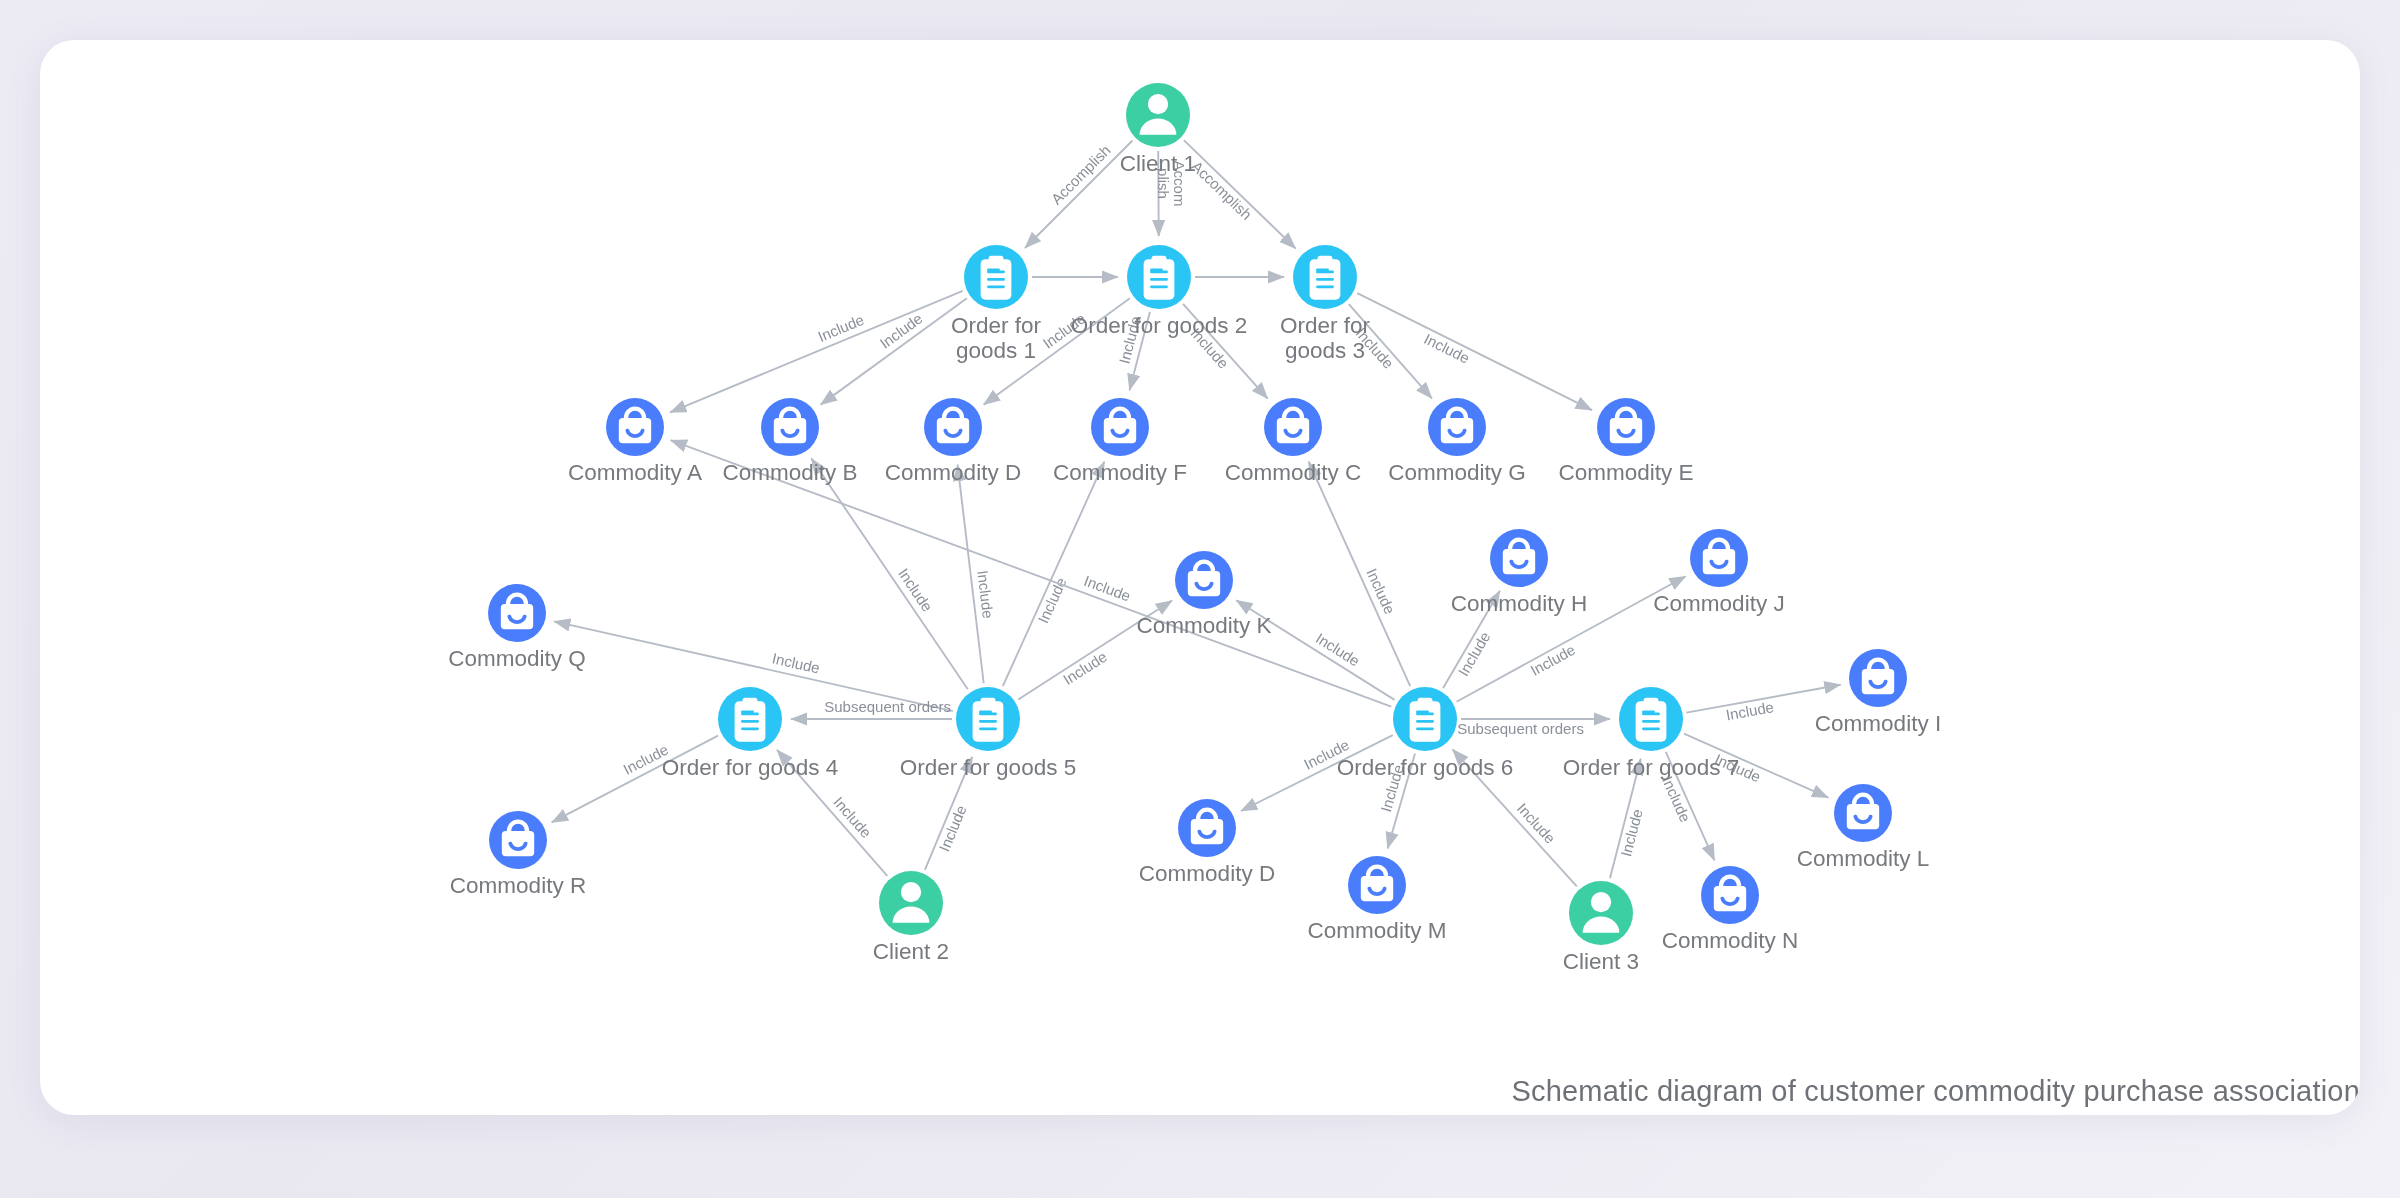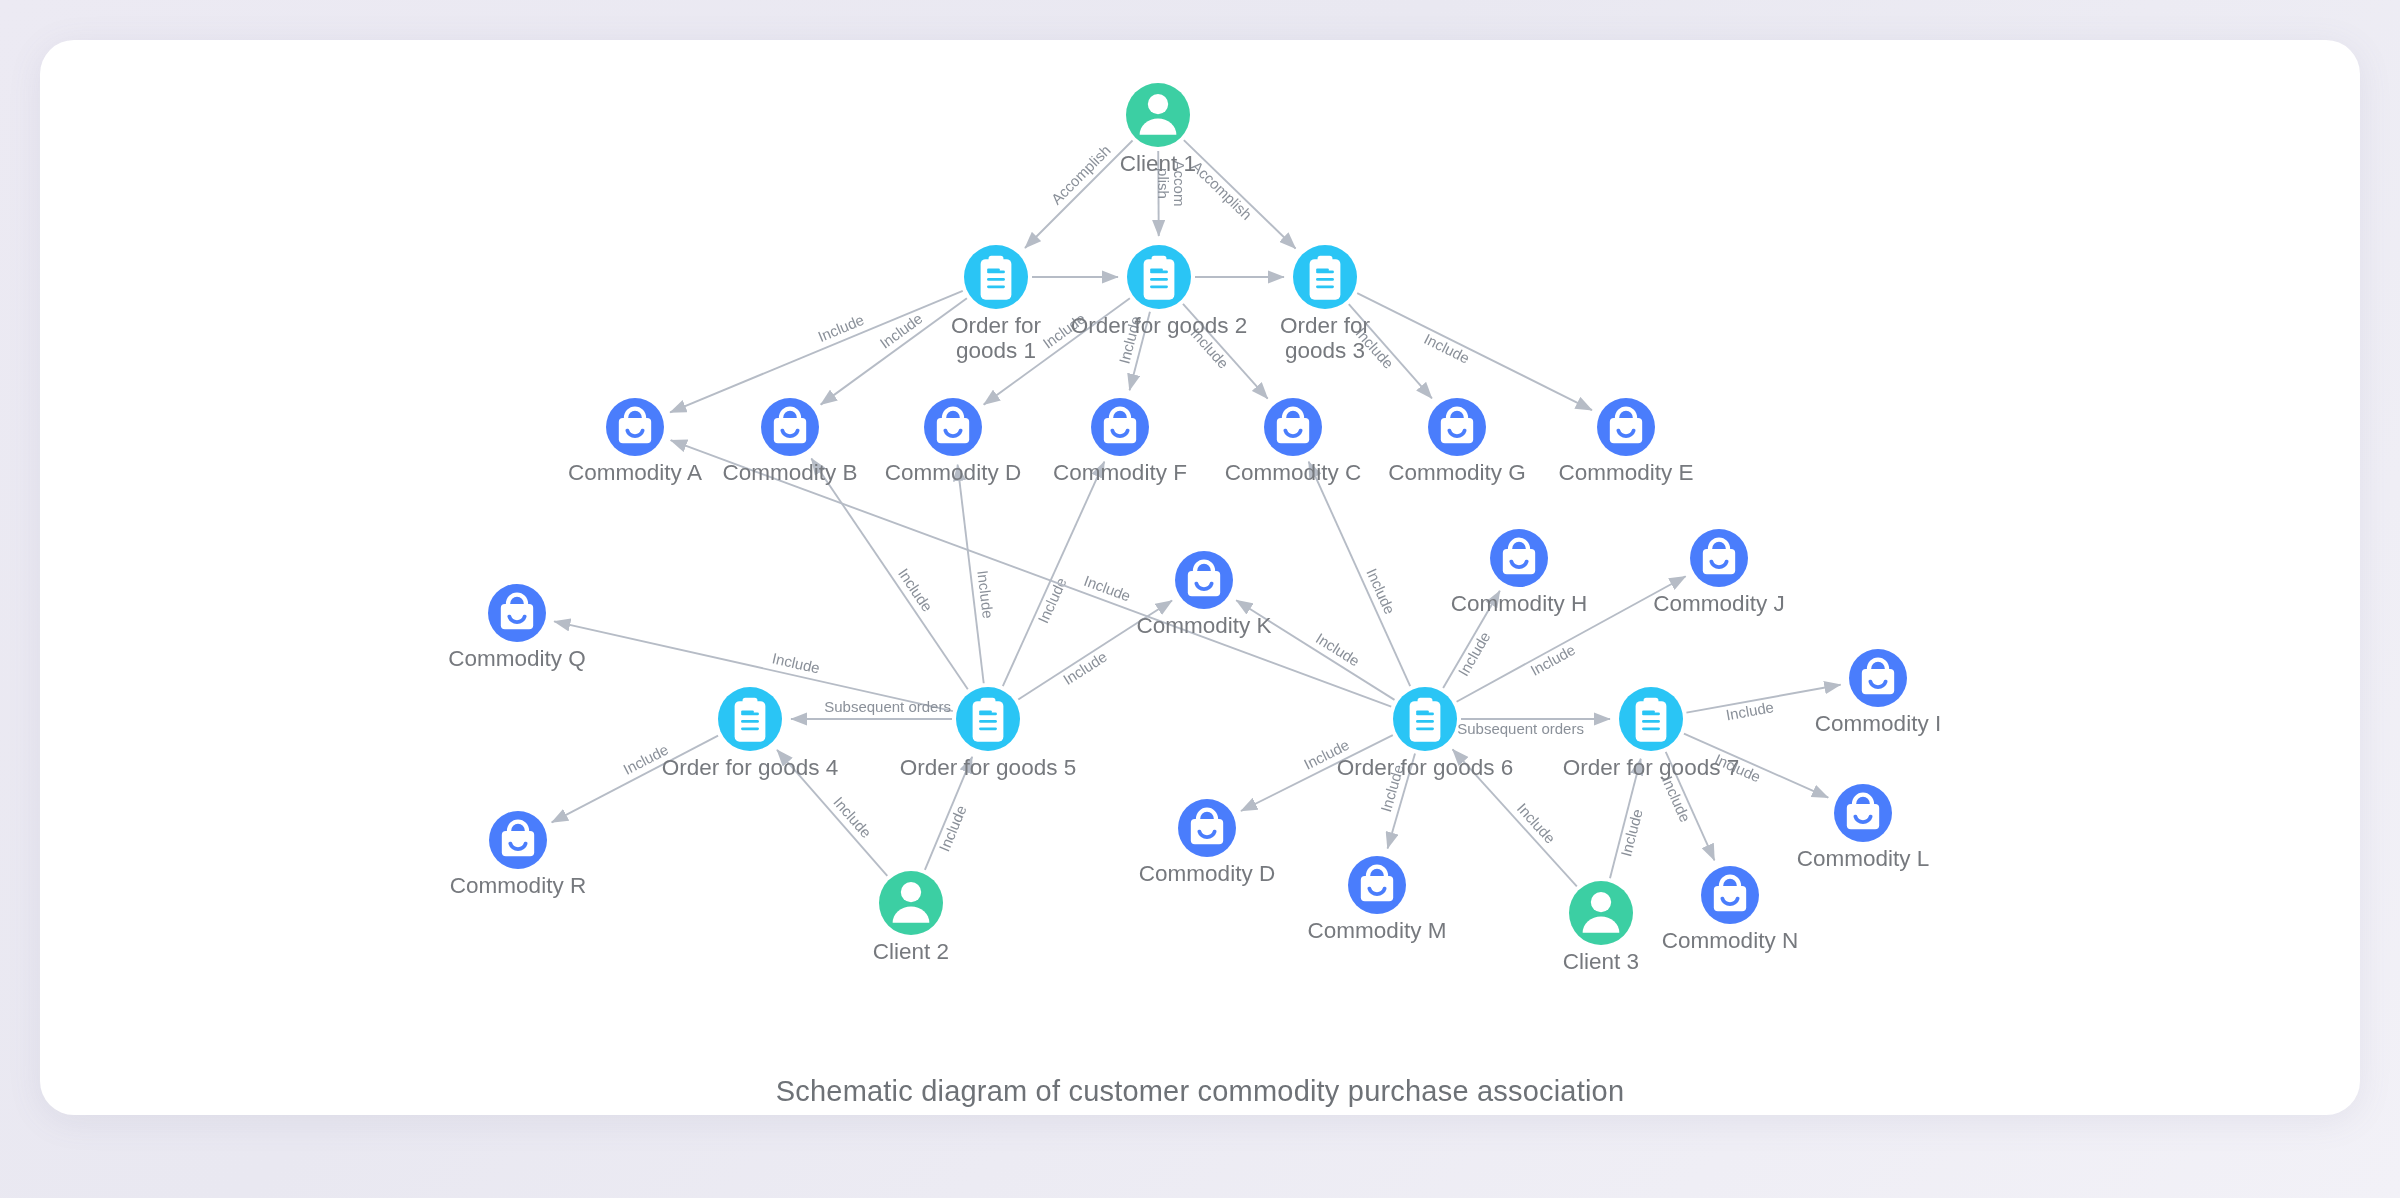--- a/index.html
+++ b/index.html
@@ -52,21 +52,21 @@
   }
   .node-circle-client { fill: #3ccfa3; }
   .node-circle-order  { fill: #2ac5f5; }
   .node-circle-commodity { fill: #4a7dfc; }
   .glyph { fill: #ffffff; }
   #caption {
     position: absolute;
     left: 0;
     top: 1035px;
     width: 2320px;
-    text-align: center;
+    text-align: right;
     color: #6e7277;
     font-family: "Liberation Sans", sans-serif;
     font-size: 29px;
     letter-spacing: 0.2px;
   }
 </style>
 </head>
 <body>
 
 <div id="card">

